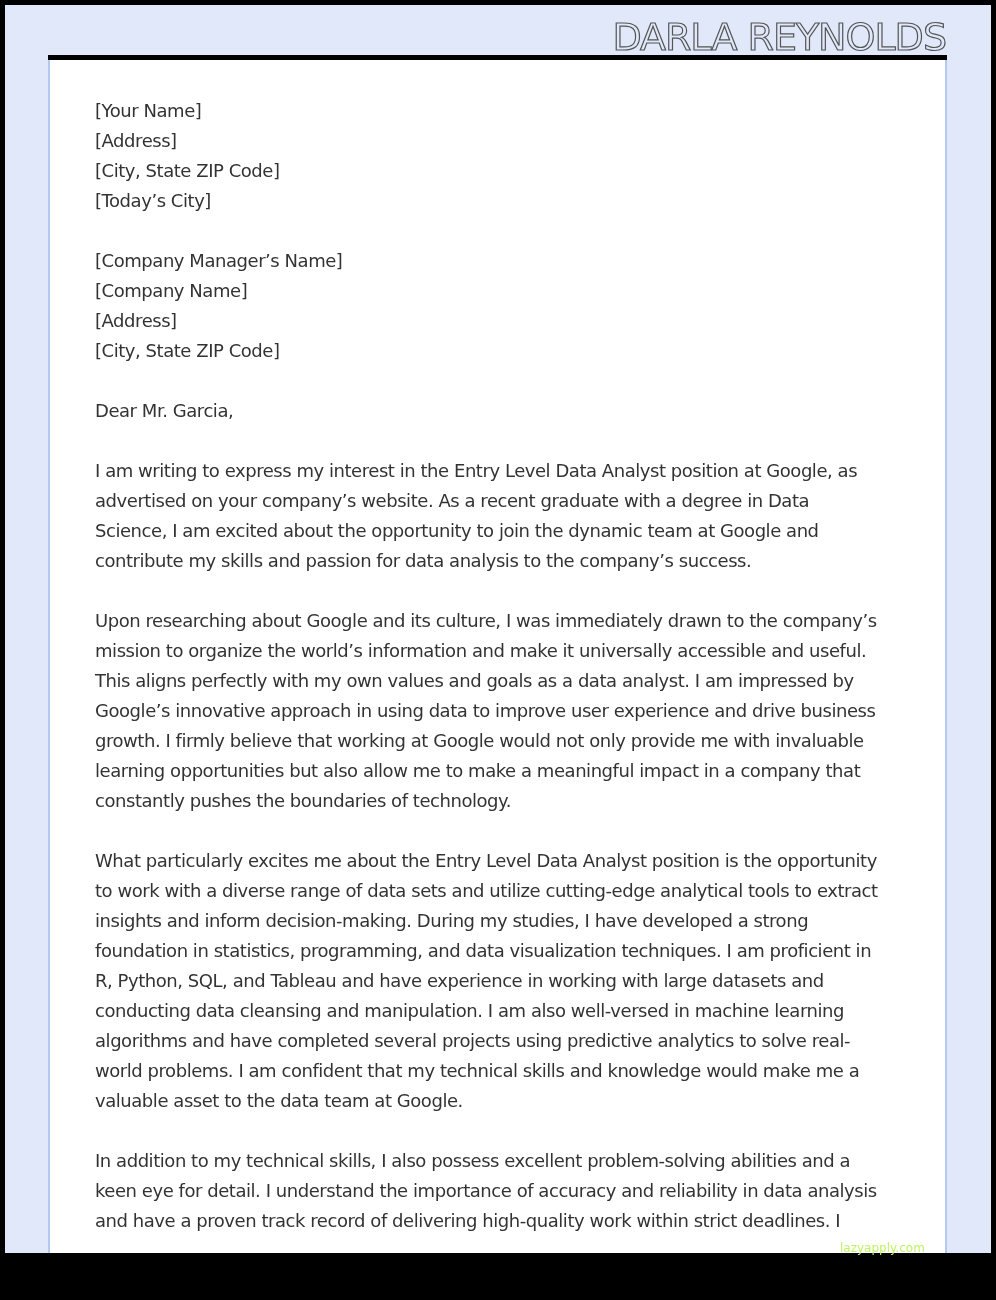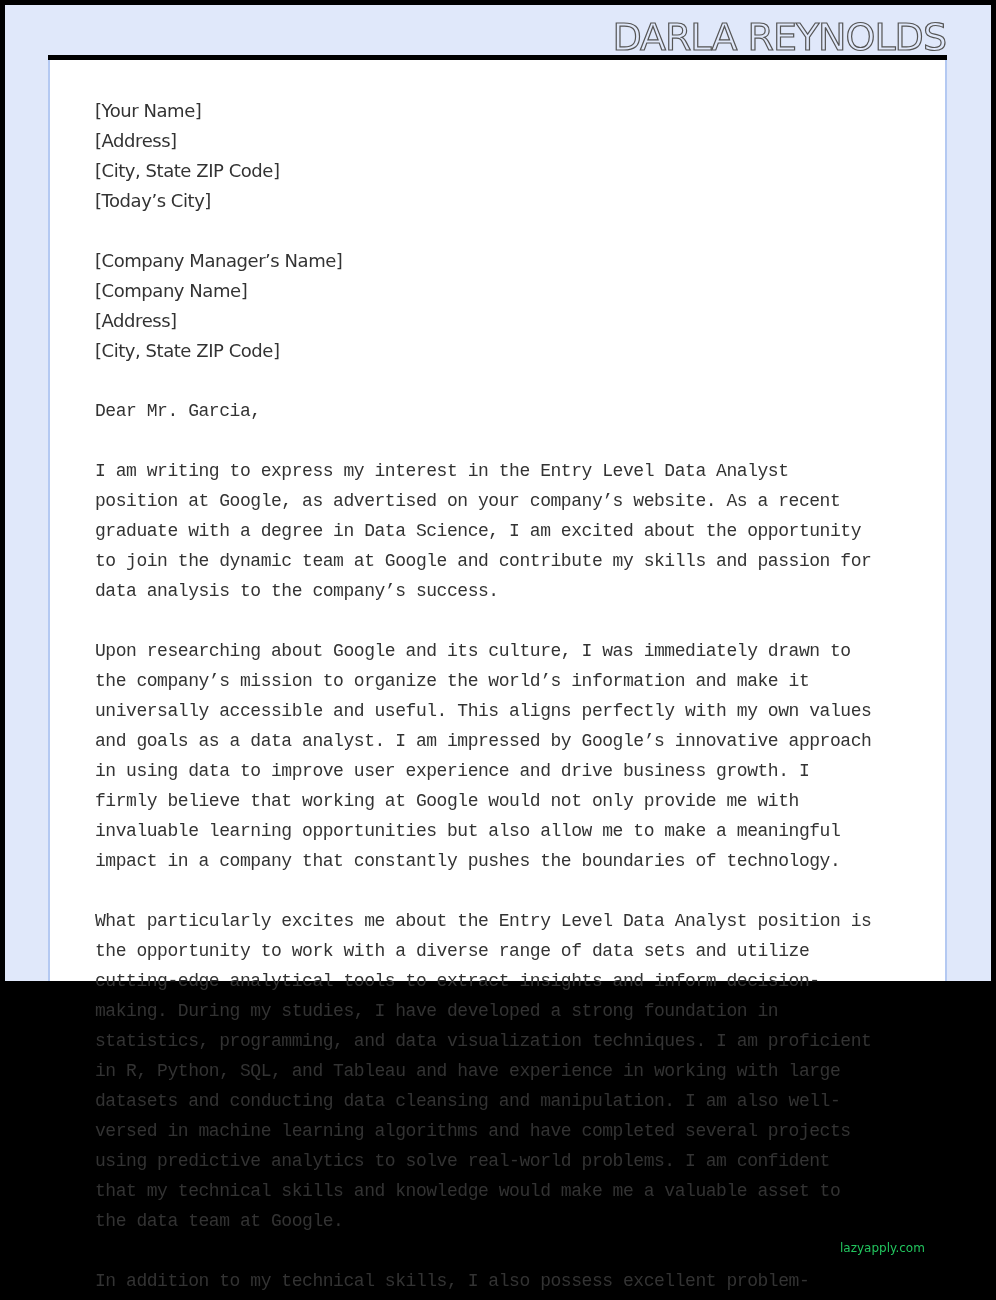--- a/index.html
+++ b/index.html
@@ -3,21 +3,21 @@
 <meta charset="utf-8">
 <style>
   html, body { margin: 0; padding: 0; }
   body {
     width: 996px; height: 1300px; overflow: hidden;
     background: #000;
     position: relative;
     font-family: "DejaVu Sans", sans-serif;
   }
   .frame {
-    position: absolute; left: 5px; top: 5px; width: 986px; height: 976px;
+    position: absolute; left: 5px; top: 5px; width: 986px; height: 1248px;
     background: #e0e8fa;
     overflow: hidden;
     text-align: center;
   }
   .name {
     position: absolute; right: 45px; top: 10px;
     font-family: "DejaVu Sans", sans-serif;
     font-size: 38px; letter-spacing: -1px;
     color: #e0e8fa;
     -webkit-text-stroke: 1.2px #555;
@@ -36,25 +36,25 @@
     border-bottom: 2px solid #b4c9f2;
   }
   .letter {
     position: absolute; left: 95px; top: 92px; width: 800px;
     font-family: "DejaVu Sans", sans-serif;
     font-size: 18px; line-height: 30px; color: #333;
     letter-spacing: -0.45px;
   }
   .block { margin: 4px 0 30px 0; }
   .block div { white-space: nowrap; }
-  .para { margin: 0 16px 30px 0; font-family: Liberation Mono, monospace; }
+  .para { margin: 0 16px 30px 0; }
   .watermark {
     position: absolute; left: 840px; top: 1240px;
     font-family: "DejaVu Sans", sans-serif;
-    font-size: 12px; color: #22c55e; line-height: 16px;
+    font-size: 12px; color: #bef264; line-height: 16px;
   }
 </style>
 </head>
 <body>
 
 <div class="frame">
   <div class="name">DARLA REYNOLDS</div>
   <div class="topbar"></div>
   <div class="panel"></div>
 </div>

